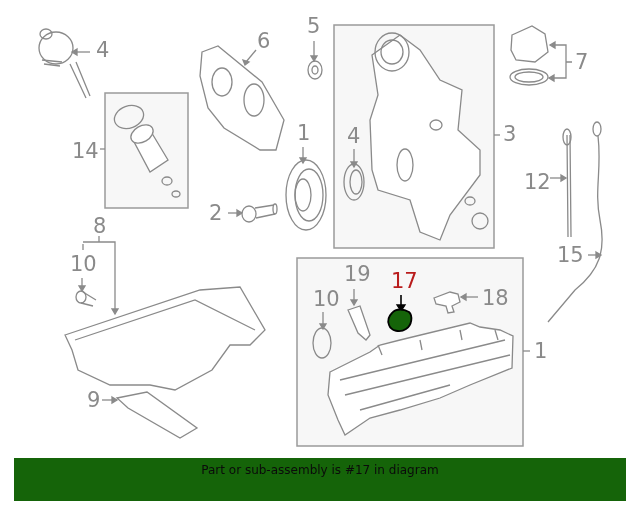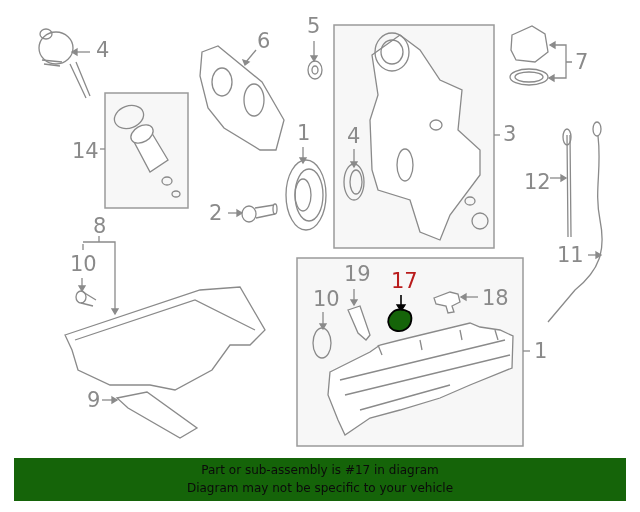--- a/index.html
+++ b/index.html
@@ -162,26 +162,25 @@
 <div class="callout" style="left:297px;top:123px">1</div>
 <div class="callout" style="left:209px;top:203px">2</div>
 <div class="callout" style="left:503px;top:124px">3</div>
 <div class="callout" style="left:347px;top:126px">4</div>
 <div class="callout" style="left:307px;top:16px">5</div>
 <div class="callout" style="left:257px;top:31px">6</div>
 <div class="callout" style="left:575px;top:52px">7</div>
 <div class="callout" style="left:93px;top:216px">8</div>
 <div class="callout" style="left:87px;top:390px">9</div>
 <div class="callout" style="left:70px;top:254px">10</div>
-<div class="callout" style="left:557px;top:245px">11</div>
+<div class="callout" style="left:557px;top:245px">15</div>
 <div class="callout" style="left:524px;top:172px">12</div>
 <div class="callout" style="left:96px;top:40px">4</div>
 <div class="callout" style="left:72px;top:141px">14</div>
 <div class="callout" style="left:534px;top:341px">1</div>
 <div class="callout" style="left:313px;top:289px">10</div>
 <div class="callout hl" style="left:391px;top:271px">17</div>
 <div class="callout" style="left:344px;top:264px">19</div>
 <div class="callout" style="left:482px;top:288px">18</div>
 
 <div class="banner">
   <div>Part or sub-assembly is #17 in diagram</div>
-  <div>Diagram may not be specific to your vehicle</div>
 </div>
 
 </body></html>

